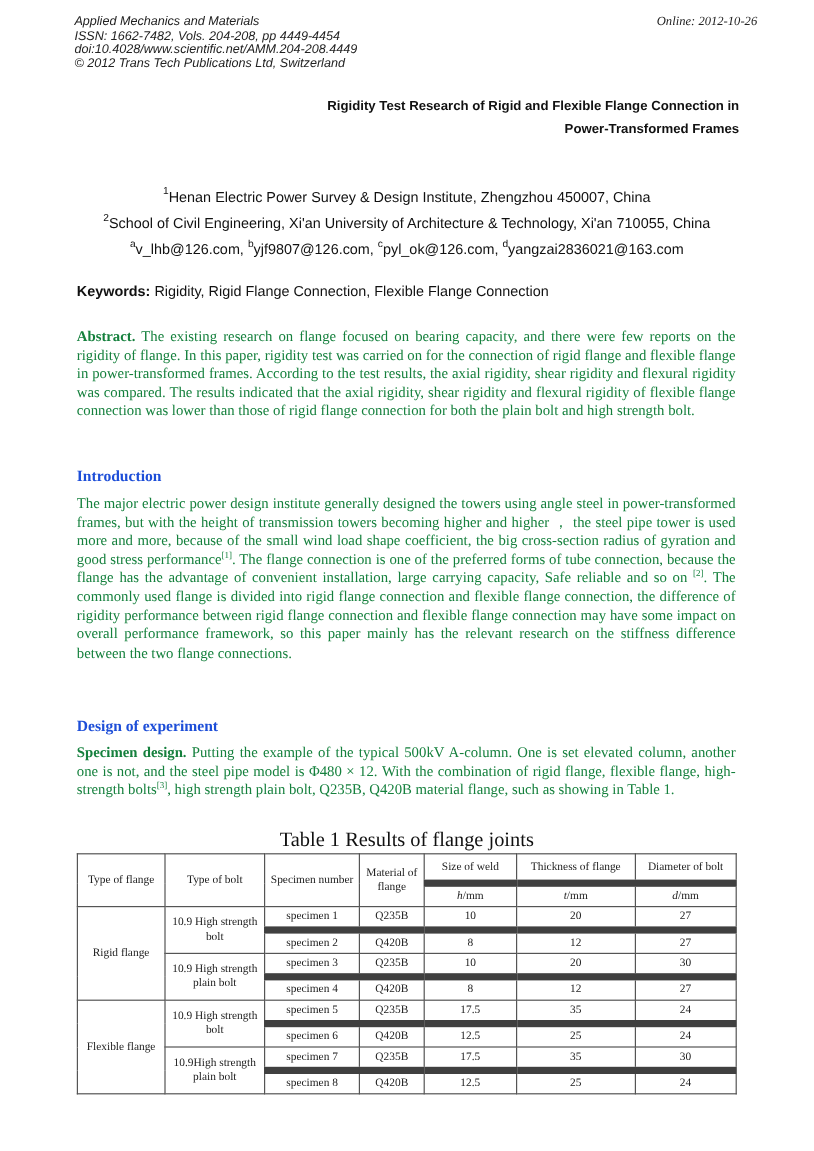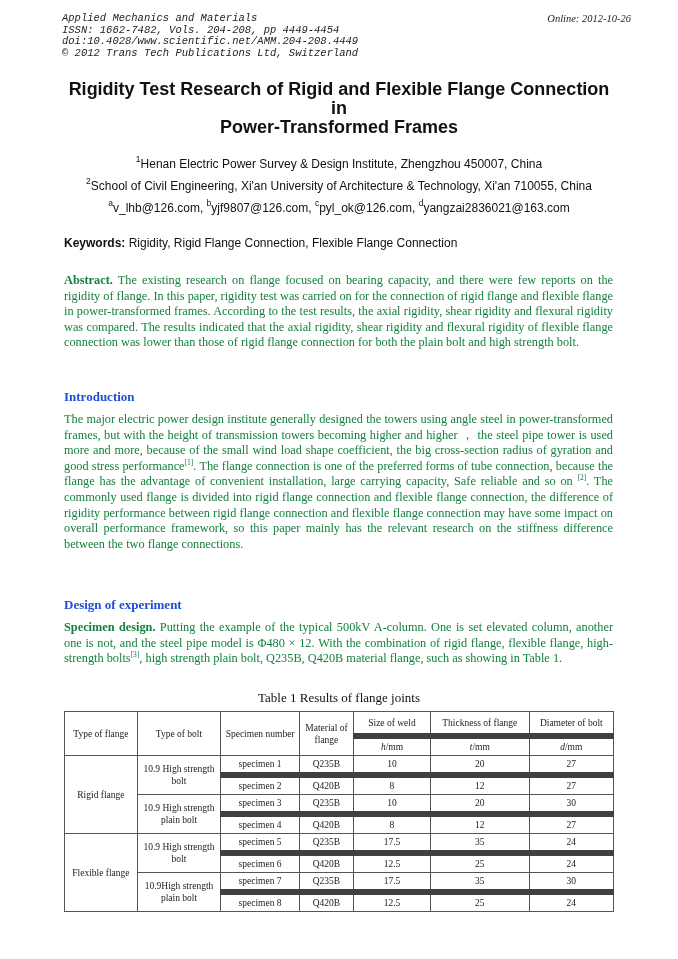--- a/index.html
+++ b/index.html
@@ -1,30 +1,30 @@
 <!DOCTYPE html>
 <html><head>
 <meta charset="utf-8">
 <style>
   html, body { margin: 0; padding: 0; background: #ffffff; }
   body { width: 678px; height: 959px; position: relative; overflow: hidden; color: #111; }
   .page { position: absolute; left: 0; top: 0; width: 678px; height: 959px; }
-  .hdr-left { position: absolute; left: 62px; top: 13px; font-family: Liberation Mono, monospace; font-style: italic; font-size: 10.5px; line-height: 11.5px; color: #222; }
+  .hdr-left { position: absolute; left: 62px; top: 13px; font-family: Liberation Sans, sans-serif; font-style: italic; font-size: 10.5px; line-height: 11.5px; color: #222; }
   .hdr-right { position: absolute; right: 47px; top: 13px; font-family: "Liberation Serif", serif; font-style: italic; font-size: 10.5px; color: #222; }
-  .title { position: absolute; left: 62px; width: 554px; top: 80px; text-align: center; font-family: "Liberation Sans", sans-serif; font-weight: bold; font-size: 18px; line-height: 19px; color: #111; }
+  .title { position: absolute; left: 62px; width: 554px; top: 80px; text-align: right; font-family: "Liberation Sans", sans-serif; font-weight: bold; font-size: 11px; line-height: 19px; color: #111; }
   .authors { position: absolute; left: 62px; width: 554px; top: 128px; text-align: center; font-family: "Liberation Sans", sans-serif; font-size: 15px; color: #111; }
   .authors sup, .aff sup { font-size: 8.5px; vertical-align: 6px; line-height: 0; }
   .aff { position: absolute; left: 40px; width: 598px; text-align: center; font-family: "Liberation Sans", sans-serif; font-size: 12px; color: #111; white-space: nowrap; }
   .kw { position: absolute; left: 64px; top: 236px; font-family: "Liberation Sans", sans-serif; font-size: 12px; color: #111; text-align: center; }
   .kw b { font-weight: bold; }
   .para { position: absolute; left: 64px; width: 549px; font-family: "Liberation Serif", serif; font-size: 12.3px; line-height: 15.6px; text-align: justify; color: #15803d; }
   .para b { font-weight: bold; }
   .para sup { font-size: 7.5px; vertical-align: 5px; line-height: 0; }
   .sec { position: absolute; left: 64px; font-family: "Liberation Serif", serif; font-weight: bold; font-size: 13px; color: #1d4ed8; }
-  .caption { position: absolute; left: 62px; width: 554px; top: 690px; text-align: center; font-family: "Liberation Serif", serif; font-size: 13px; color: #111; }
+  .caption { position: absolute; left: 62px; width: 554px; top: 690px; text-align: center; font-family: "Liberation Serif", serif; font-size: 17px; color: #111; }
   table.t1 { position: absolute; left: 64px; top: 711px; width: 550px; border-collapse: collapse; font-family: "Liberation Serif", serif; font-size: 9.5px; color: #222; }
   table.t1 td { border: 1px solid #555; text-align: center; vertical-align: middle; padding: 0 2px; height: 16px; line-height: 12px; }
   table.t1 tr.h1 td { height: 21px; }
   table.t1 td.thin-top { border-top: 6px solid #404040; }
   table.t1 td.thin-bot { border-bottom: 1px solid #aaa; }
   .col1 { width: 70px; } .col2 { width: 81px; } .col3 { width: 76px; } .col4 { width: 50px; }
   .col5 { width: 75px; } .col6 { width: 97px; } .col7 { width: 82px; }
   i.var { font-style: italic; }
 </style>
 </head>

